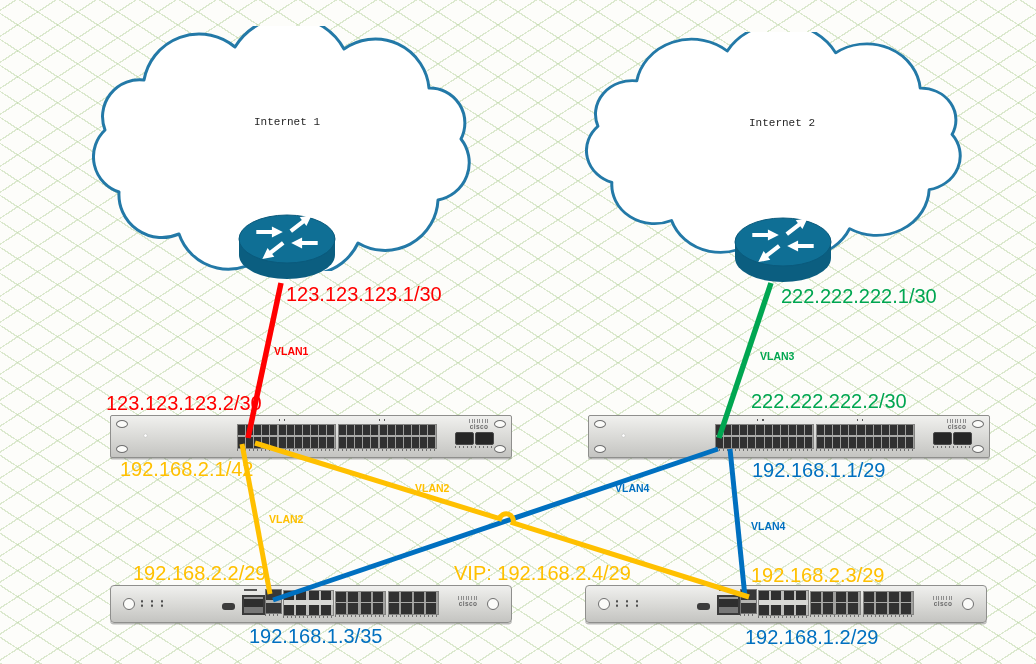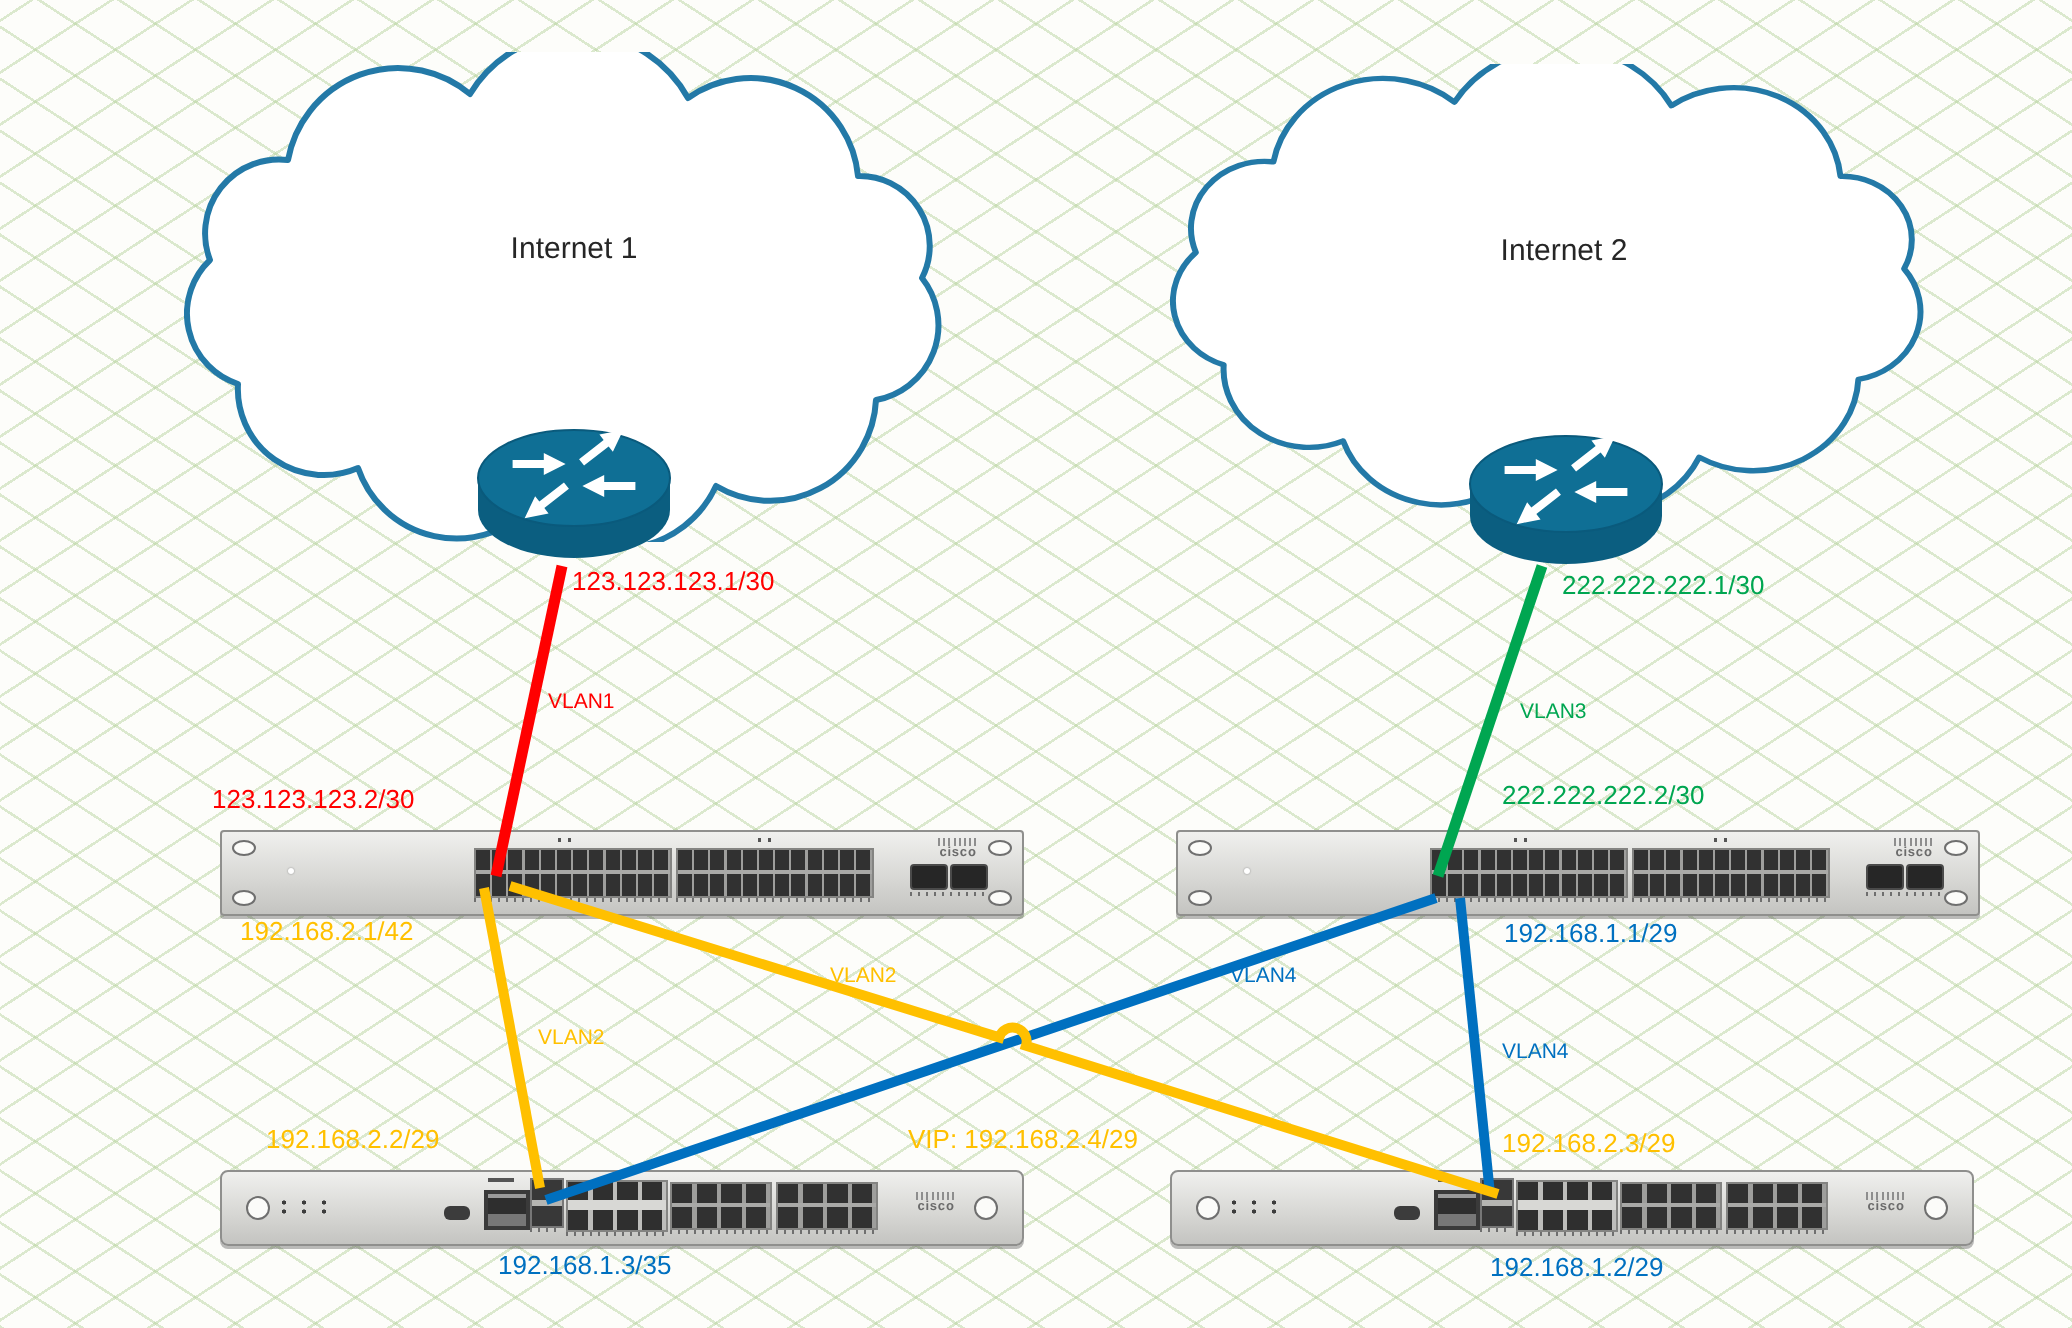--- a/index.html
+++ b/index.html
@@ -5,21 +5,21 @@
   html,body{margin:0;padding:0;}
   .canvas{
     position:relative;width:1036px;height:664px;overflow:hidden;
     font-family:"Liberation Sans",sans-serif;
     background-color:#fdfdfa;
     background-image:
       repeating-linear-gradient(33deg, rgba(178,208,152,.45) 0 1.3px, transparent 1.3px 21.8px),
       repeating-linear-gradient(-33deg, rgba(178,208,152,.45) 0 1.3px, transparent 1.3px 21.8px);
   }
   .cloud{position:absolute;z-index:1;}
-  .cloud-label{position:absolute;z-index:4;transform:translateX(-50%);font-size:15px;white-space:nowrap;}
+  .cloud-label{position:absolute;z-index:4;transform:translateX(-50%);font-size:11px;white-space:nowrap;font-family:Liberation Mono, monospace;}
   .router{position:absolute;z-index:2;}
   
   .switch,.mx{
     position:absolute;z-index:2;width:400px;
     background:linear-gradient(180deg,#f0f0ee,#d8d8d5 55%,#c4c4c1);
     border:1px solid #8f8f8d;box-shadow:0 1.5px 0 rgba(60,60,60,.35);
   }
   .switch{height:41px;border-radius:2px;}
   .mx{height:36px;border-radius:4px;}
   .oval{position:absolute;width:10px;height:6px;border-radius:50%;background:#fbfbf9;border:1.5px solid #6f6f6f;}
@@ -47,22 +47,22 @@
     background:
       linear-gradient(180deg, rgba(0,0,0,0) 0 9px, #d8d8d5 9px 14px, rgba(0,0,0,0) 14px),
       repeating-linear-gradient(90deg,#2f2f2f 0 10.2px,#bdbdbb 10.2px 12.3px);}
   .sfp{position:absolute;top:5px;width:49px;height:22px;border:1px solid #848482;
     background:
       linear-gradient(180deg, rgba(0,0,0,0) 0 9.5px, #a9a9a7 9.5px 11.5px, rgba(0,0,0,0) 11.5px),
       repeating-linear-gradient(90deg,#313131 0 10.2px,#9e9e9c 10.2px 12.3px);}
   .topmark{position:absolute;height:2px;background:#555;}
   
   .links{position:absolute;left:0;top:0;z-index:3;}
-  .lbl{position:absolute;z-index:4;font-size:13px;white-space:nowrap;}
-  .vlan{position:absolute;z-index:4;font-size:10.5px;font-weight:400;white-space:nowrap;padding-left:31px;}
+  .lbl{position:absolute;z-index:4;font-size:20px;white-space:nowrap;}
+  .vlan{position:absolute;z-index:4;font-size:10.5px;font-weight:700;white-space:nowrap;padding-left:31px;}
 </style>
 </head>
 <body>
 
 <div class="canvas">
 
   <svg class="cloud" style="left:92px;top:26px" width="380" height="245" viewBox="0 0 380 245" preserveAspectRatio="none">
     <path fill="#ffffff" stroke-width="3" stroke-linejoin="round" d="M13,104 A37,37 0 0 1 52,54 A56,56 0 0 1 143,21 A63,63 0 0 1 252,23 A54,54 0 0 1 337,62 A35,35 0 0 1 369,113 A38,38 0 0 1 346,174 A53,53 0 0 1 266,217 A54,54 0 0 1 174,227 A52,52 0 0 1 87,208 A43,43 0 0 1 27,166 A37,37 0 0 1 13,104 Z" stroke="#2379a7"></path>
   </svg>
   <svg class="cloud" style="left:585px;top:32px" width="378" height="222" viewBox="0 0 380 245" preserveAspectRatio="none">

